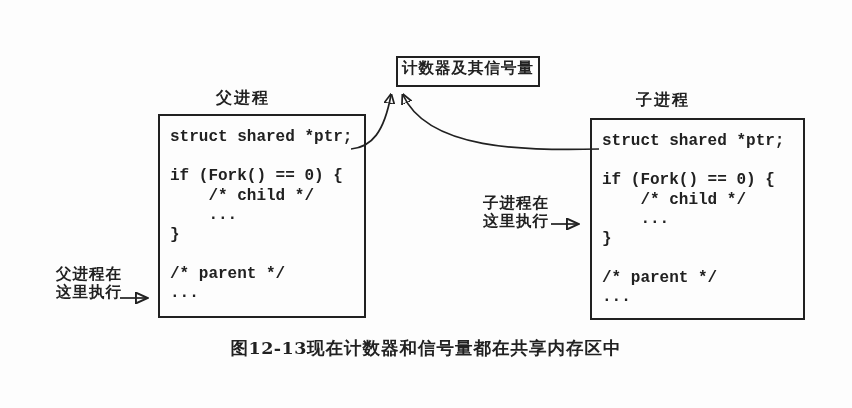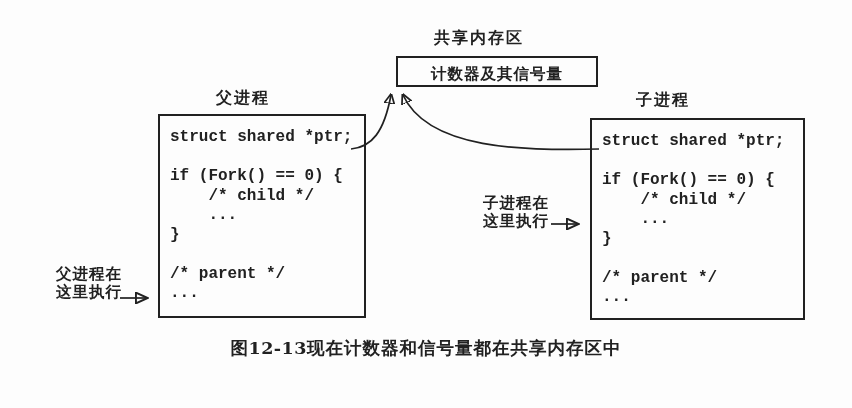--- a/index.html
+++ b/index.html
@@ -27,23 +27,23 @@
     letter-spacing: 2px;
     white-space: nowrap;
   }
   .shm-title { left: 434px; top: 28px; }
   .parent-title { left: 216px; top: 88px; }
   .child-title { left: 636px; top: 90px; }
 
   
   .shm-box {
     left: 396px; top: 56px;
-    width: 202px; height: 31px;
+    width: 144px; height: 31px;
     border: 2px solid var(--ink);
-    display: flex; align-items: flex-end; justify-content: center;
+    display: flex; align-items: flex-start; justify-content: center;
     font-size: 15.5px; font-weight: 700;
     letter-spacing: 1px;
     white-space: nowrap;
   }
 
   
   .proc-box {
     border: 2px solid var(--ink);
     background: transparent;
   }
@@ -103,21 +103,20 @@
     stroke: var(--ink);
     stroke-width: 1.7;
     fill: none;
   }
 </style>
 </head>
 <body>
 
 <div class="canvas">
 
-  <div class="abs box-title shm-title">共享内存区</div>
 
   <div class="abs shm-box">
     <span>计数器及其信号量</span>
   </div>
 
   <div class="abs box-title parent-title">父进程</div>
 
   <div class="abs proc-box parent-box">
     <pre class="code">struct shared *ptr;
 

